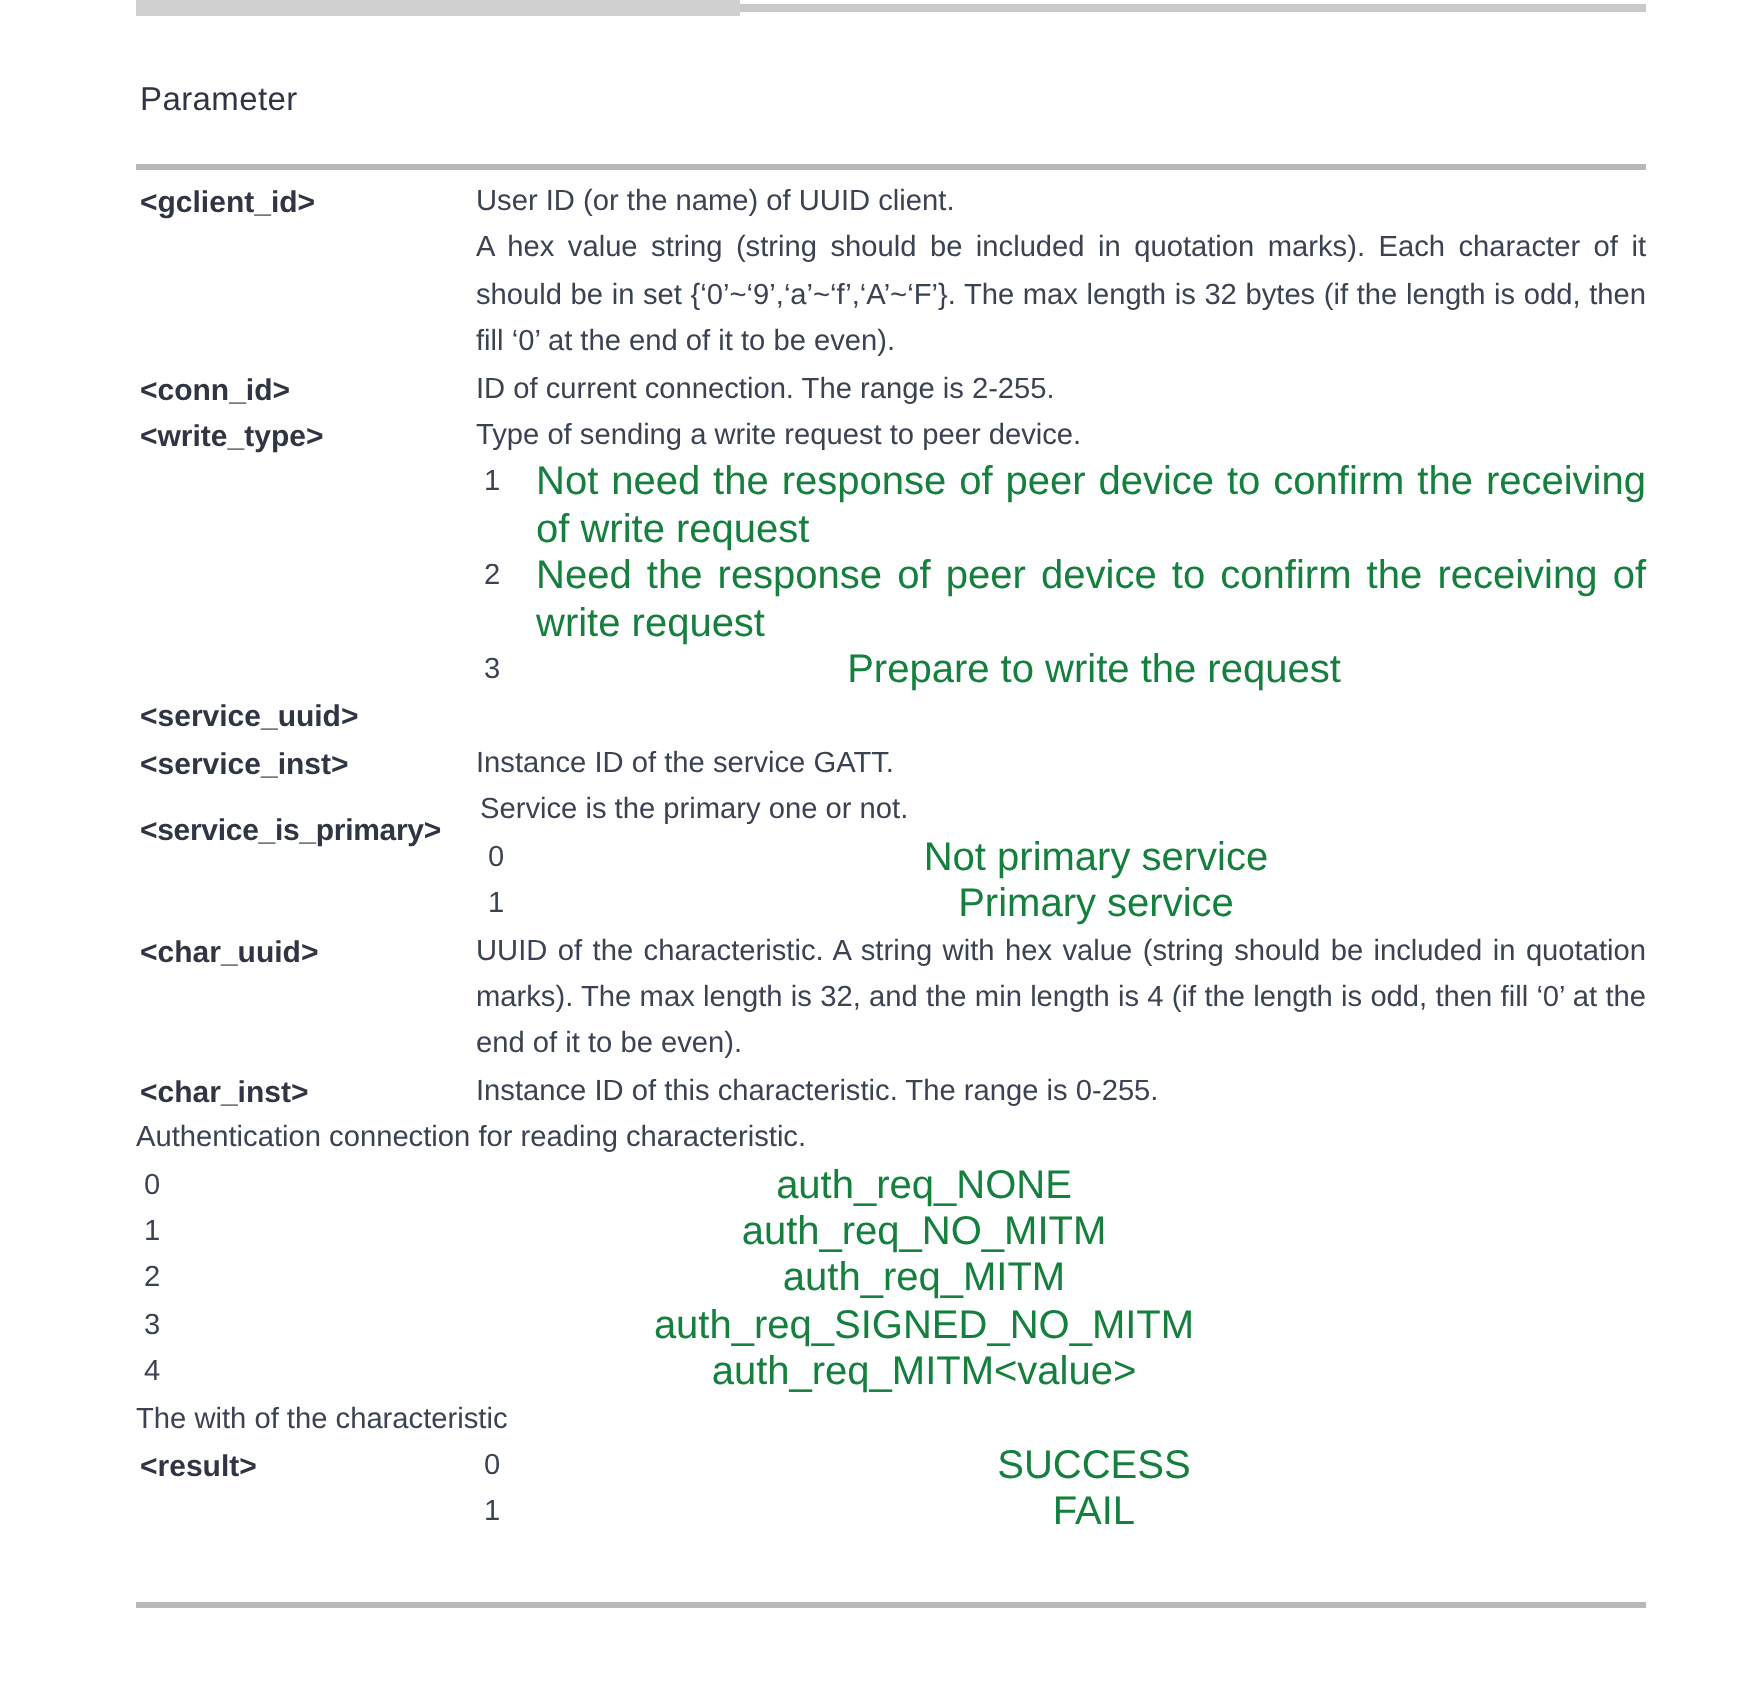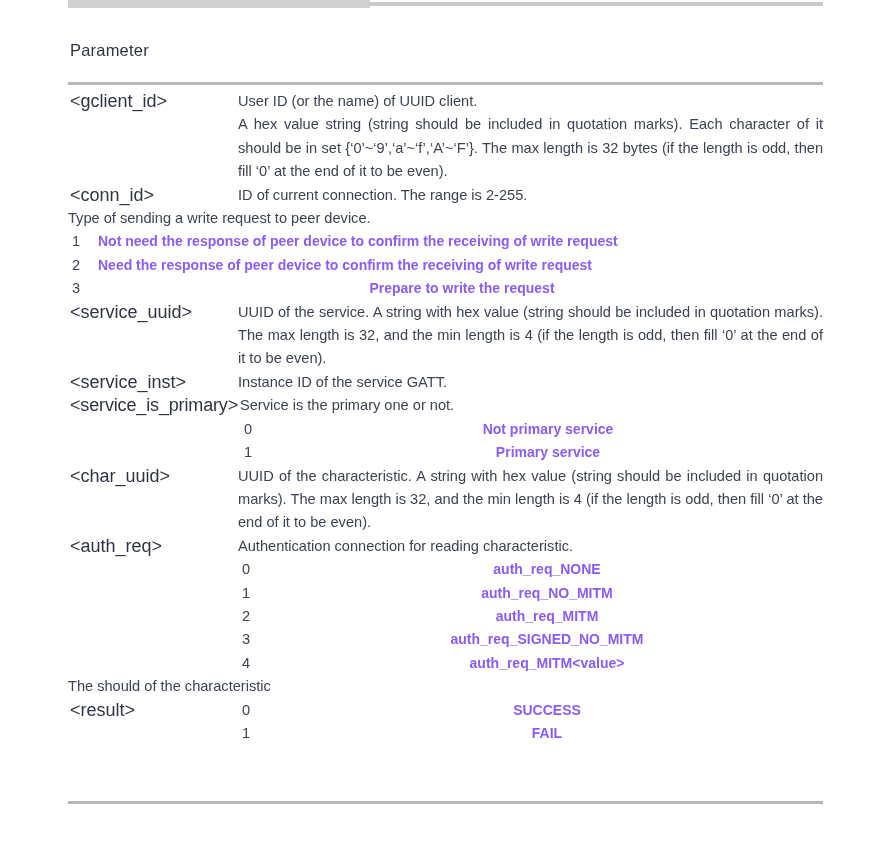--- a/index.html
+++ b/index.html
@@ -76,32 +76,33 @@
     width: 755px;
   }
 
   .row {
     display: flex;
     align-items: flex-start;
   }
   .label-cell {
     flex: 0 0 auto;
     width: 170px;
-    font-size: 18px;
-    font-weight: normal;
+    font-size: 15px;
+    font-weight: bold;
     color: #2f3542;
     line-height: 23.4px;
     white-space: nowrap;
     padding-left: 2px;
     box-sizing: border-box;
   }
   
   .row.wide-label .label-cell {
     width: 172px;
     letter-spacing: -0.15px;
+    margin-top: 10px;
   }
   .desc-cell {
     flex: 1 1 auto;
     font-size: 14.6px;
     line-height: 23.4px;
     color: #3b4353;
     text-align: justify;
     text-justify: inter-word;
   }
   .desc-cell .para { margin: 0; }
@@ -114,26 +115,25 @@
   }
   .enum-num {
     flex: 0 0 auto;
     width: 26px;
     font-size: 14.6px;
     line-height: 23.4px;
     color: #3b4353;
   }
   .enum-text {
     flex: 1 1 auto;
-    font-size: 14px;
-    line-height: 23.4px;
-    color: #8b5cf6;
+    font-size: 20px;
+    line-height: 23.4px;
+    color: #15803d;
     text-align: justify;
     text-justify: inter-word;
-    font-weight: bold;
   }
   .enum-text.no-justify { text-align: center; }
   .enum.tight .enum-num { width: 29px; }
 </style>
 </head>
 <body>
 
 <div id="top-bar-wrap">
   <div id="top-bar-thin"></div>
   <div id="top-bar-thick"></div>
@@ -153,41 +153,39 @@
           <p class="para">A hex value string (string should be included in quotation marks). Each character of it should be in set {‘0’~‘9’,‘a’~‘f’,‘A’~‘F’}. The max length is 32 bytes (if the length is odd, then fill ‘0’ at the end of it to be even).</p>
         </div>
       </div>
       <div class="row">
         <div class="label-cell">&lt;conn_id&gt;</div>
         <div class="desc-cell">
           <p class="para no-justify">ID of current connection. The range is 2-255.</p>
         </div>
       </div>
       <div class="row">
+        <div class="label-cell">&lt;write_type&gt;</div>
         <div class="desc-cell">
           <p class="para no-justify">Type of sending a write request to peer device.</p>
           <div class="enum">
             <div class="enum-num">1</div>
             <div class="enum-text">Not need the response of peer device to confirm the receiving of write request</div>
           </div>
           <div class="enum">
             <div class="enum-num">2</div>
             <div class="enum-text">Need the response of peer device to confirm the receiving of write request</div>
           </div>
           <div class="enum tight">
             <div class="enum-num">3</div>
             <div class="enum-text no-justify">Prepare to write the request</div>
           </div>
         </div>
       </div>
       <div class="row">
         <div class="label-cell">&lt;service_uuid&gt;</div>
-        <div class="desc-cell">
-          <p class="para">UUID of the service. A string with hex value (string should be included in quotation marks). The max length is 32, and the min length is 4 (if the length is odd, then fill ‘0’ at the end of it to be even).</p>
-        </div>
       </div>
       <div class="row">
         <div class="label-cell">&lt;service_inst&gt;</div>
         <div class="desc-cell">
           <p class="para no-justify">Instance ID of the service GATT.</p>
         </div>
       </div>
       <div class="row wide-label">
         <div class="label-cell">&lt;service_is_primary&gt;</div>
         <div class="desc-cell">
@@ -202,21 +200,26 @@
           </div>
         </div>
       </div>
       <div class="row">
         <div class="label-cell">&lt;char_uuid&gt;</div>
         <div class="desc-cell">
           <p class="para">UUID of the characteristic. A string with hex value (string should be included in quotation marks). The max length is 32, and the min length is 4 (if the length is odd, then fill ‘0’ at the end of it to be even).</p>
         </div>
       </div>
       <div class="row">
-        <div class="label-cell">&lt;auth_req&gt;</div>
+        <div class="label-cell">&lt;char_inst&gt;</div>
+        <div class="desc-cell">
+          <p class="para no-justify">Instance ID of this characteristic. The range is 0-255.</p>
+        </div>
+      </div>
+      <div class="row">
         <div class="desc-cell">
           <p class="para no-justify">Authentication connection for reading characteristic.</p>
           <div class="enum tight">
             <div class="enum-num">0</div>
             <div class="enum-text no-justify">auth_req_NONE</div>
           </div>
           <div class="enum tight">
             <div class="enum-num">1</div>
             <div class="enum-text no-justify">auth_req_NO_MITM</div>
           </div>
@@ -229,21 +232,21 @@
             <div class="enum-text no-justify">auth_req_SIGNED_NO_MITM</div>
           </div>
           <div class="enum tight">
             <div class="enum-num">4</div>
             <div class="enum-text no-justify">auth_req_MITM&lt;value&gt;</div>
           </div>
         </div>
       </div>
       <div class="row">
         <div class="desc-cell">
-          <p class="para no-justify">The should of the characteristic</p>
+          <p class="para no-justify">The with of the characteristic</p>
         </div>
       </div>
       <div class="row">
         <div class="label-cell">&lt;result&gt;</div>
         <div class="desc-cell">
           <div class="enum tight">
             <div class="enum-num">0</div>
             <div class="enum-text no-justify">SUCCESS</div>
           </div>
           <div class="enum tight">

